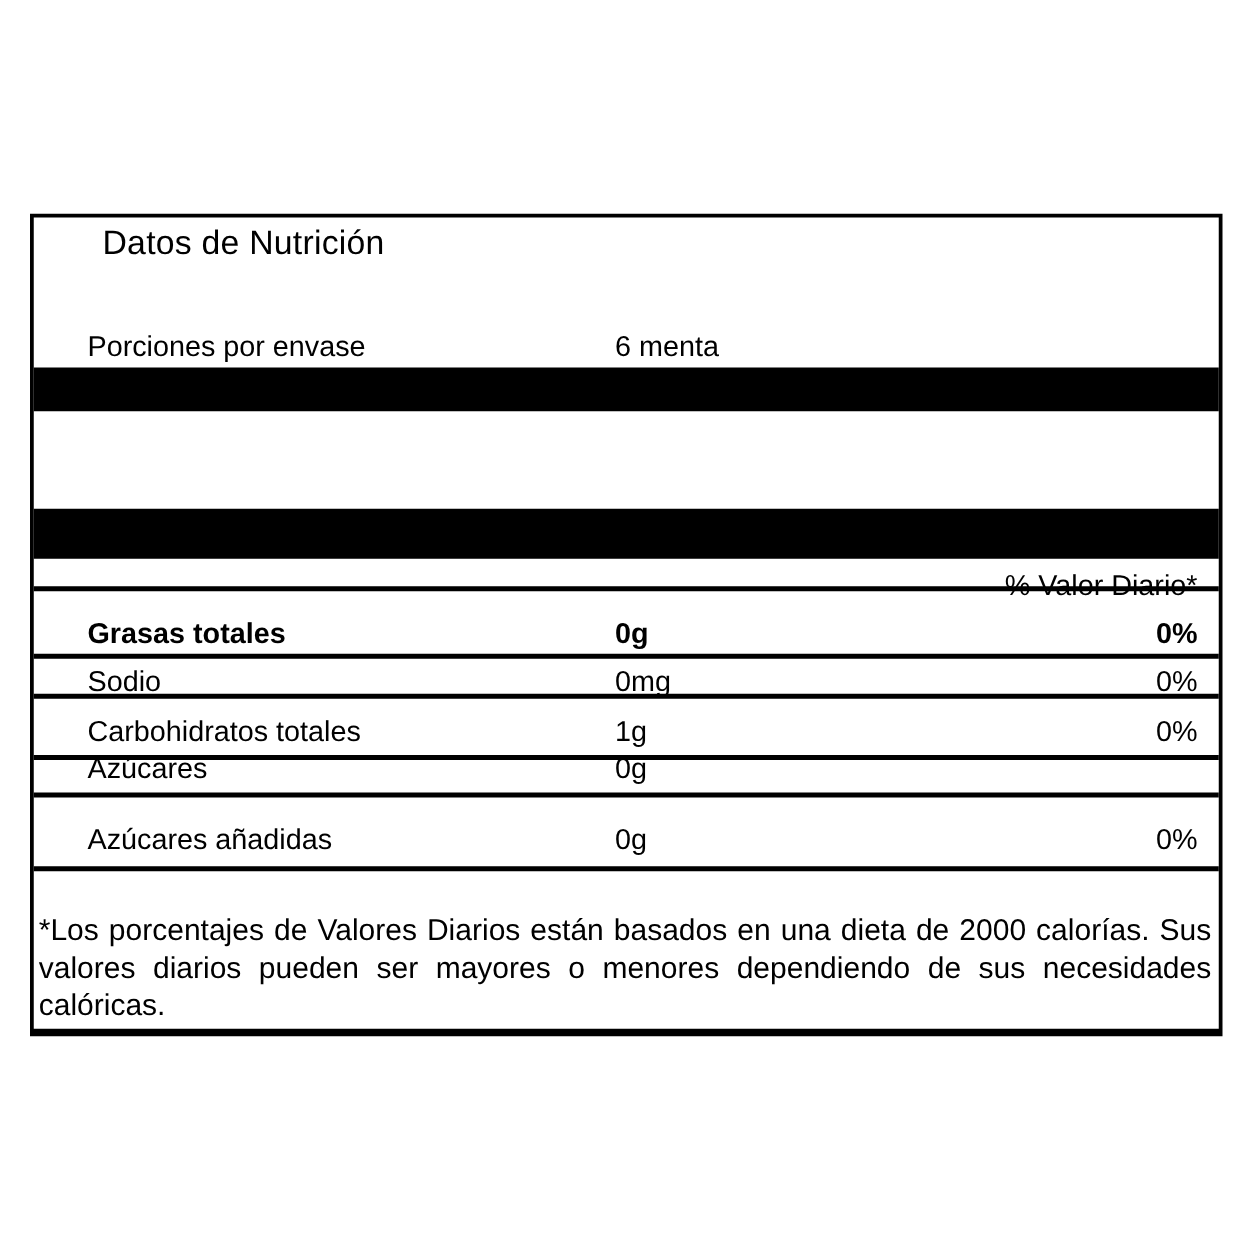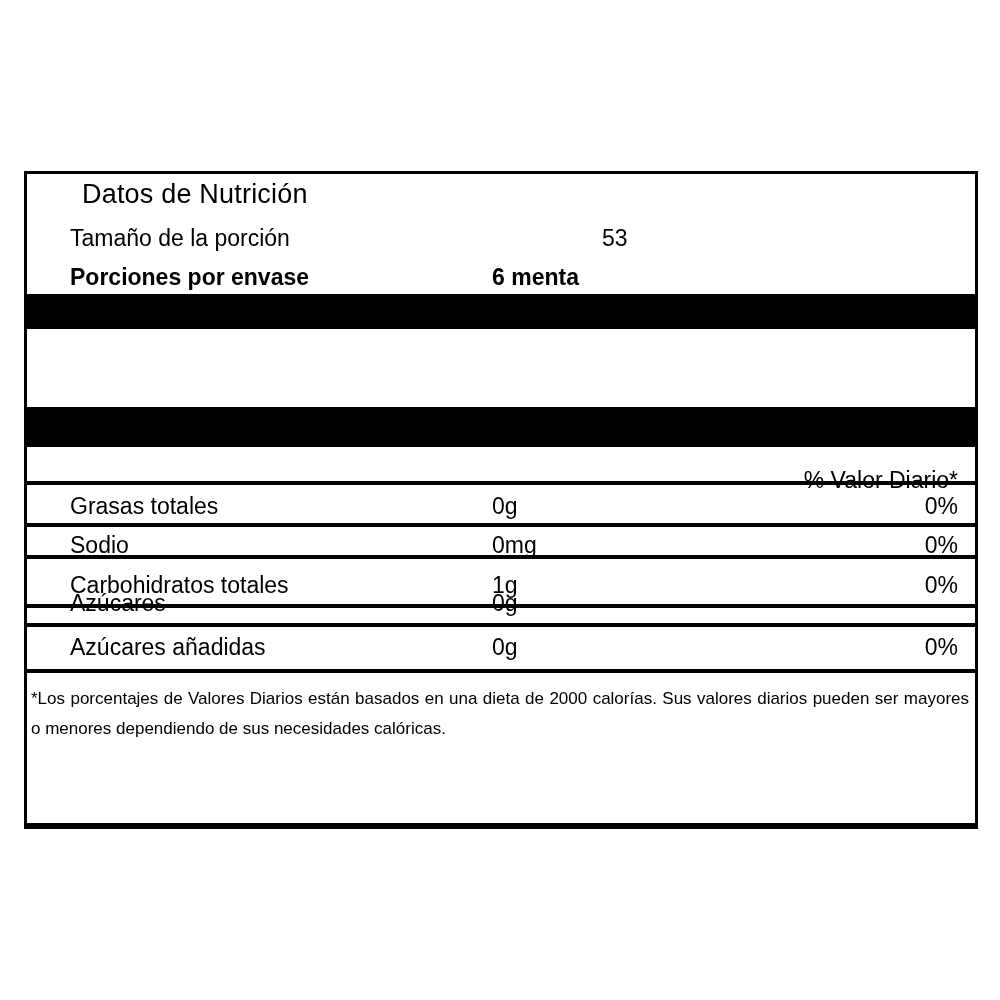--- a/index.html
+++ b/index.html
@@ -63,70 +63,66 @@
   }
   .row .val-53 { left: 575px; }
   .row .val-5  { left: 585px; }
   .row .pct {
     position: absolute;
     right: 17px;
     white-space: nowrap;
   }
   .txt23 { font-size: 23px; }
   .row-tamano    { top: 44px;  height: 40px; line-height: 40px; }
-  .row-porciones { top: 84px;  height: 38px; line-height: 38px; font-weight: bold; }
+  .row-porciones { top: 84px;  height: 38px; line-height: 38px; }
   .bar {
     position: absolute;
     left: 0;
     width: 100%;
     background: #000000;
   }
   .bar-1 { top: 120px; height: 35px; }
   .row-cantidad  { top: 158px; height: 40px; line-height: 40px; }
   .row-calorias  { top: 198px; height: 38px; line-height: 38px; }
   .bar-2 { top: 233px; height: 40px; }
   .row-dvheader  {
-    top: 287px; height: 24px; line-height: 38px;
+    top: 275px; height: 24px; line-height: 38px;
     border-bottom: 4px solid #000000;
   }
   .row-dvheader .pct { font-size: 23px; }
   .nutrient {
     border-bottom: 4px solid #000000;
     font-size: 23px;
   }
-  .nr-0 { top: 315px; height: 38px; line-height: 34px; }
+  .nr-0 { top: 315px; height: 38px; line-height: 34px; font-weight: bold; }
   .nr-1 { top: 353px; height: 32px; line-height: 36px; }
   .nr-2 { top: 393px; height: 41px; line-height: 37px; }
-  .nr-3 { top: 410px; height: 43px; line-height: 39px; }
-  .nr-4 { top: 452px; height: 47px; line-height: 43px; }
+  .nr-3 { top: 421px; height: 43px; line-height: 39px; }
+  .nr-4 { top: 476px; height: 47px; line-height: 43px; }
   .footnote {
     position: absolute;
-    top: 497px;
+    top: 543px;
     left: 0;
     width: 100%;
     box-sizing: border-box;
     padding: 13px 6px 0 4px;
-    font-size: 17px;
+    font-size: 24px;
     line-height: 30px;
     text-align: justify;
   }
 </style>
 </head>
 <body>
 
 <div class="canvas">
   <div class="label-box">
     <div class="inner">
 
       <div class="title">Datos de Nutrición</div>
 
-      <div class="row row-tamano txt23">
-        <span class="lbl">Tamaño de la porción</span>
-        <span class="val val-53">53</span>
-      </div>
 
       <div class="row row-porciones txt23">
         <span class="lbl">Porciones por envase</span>
         <span class="val">6 menta</span>
       </div>
 
       <div class="bar bar-1"></div>
 
 
 

